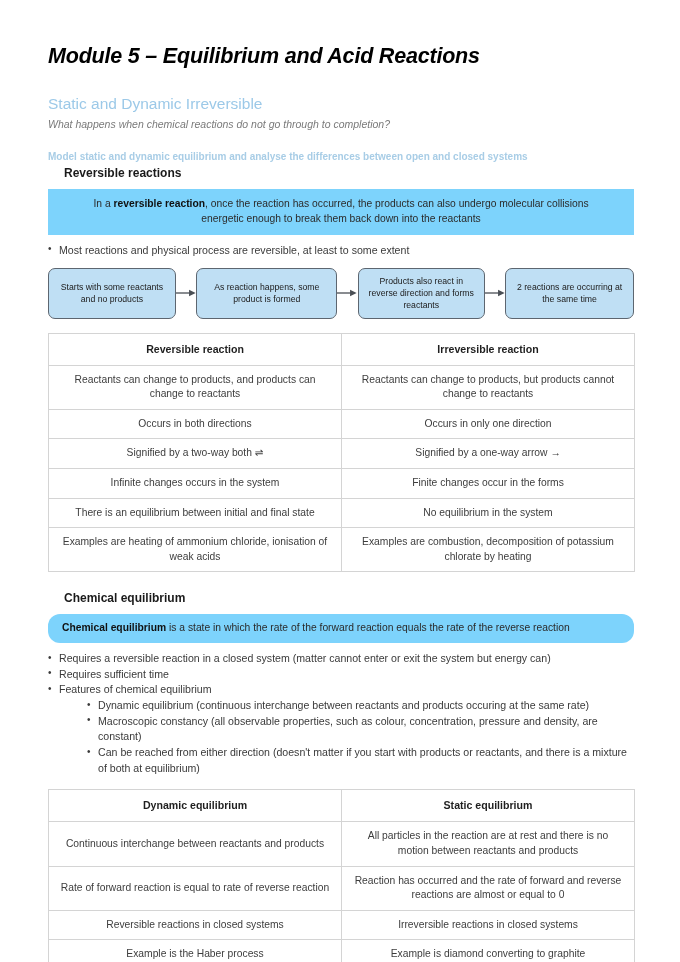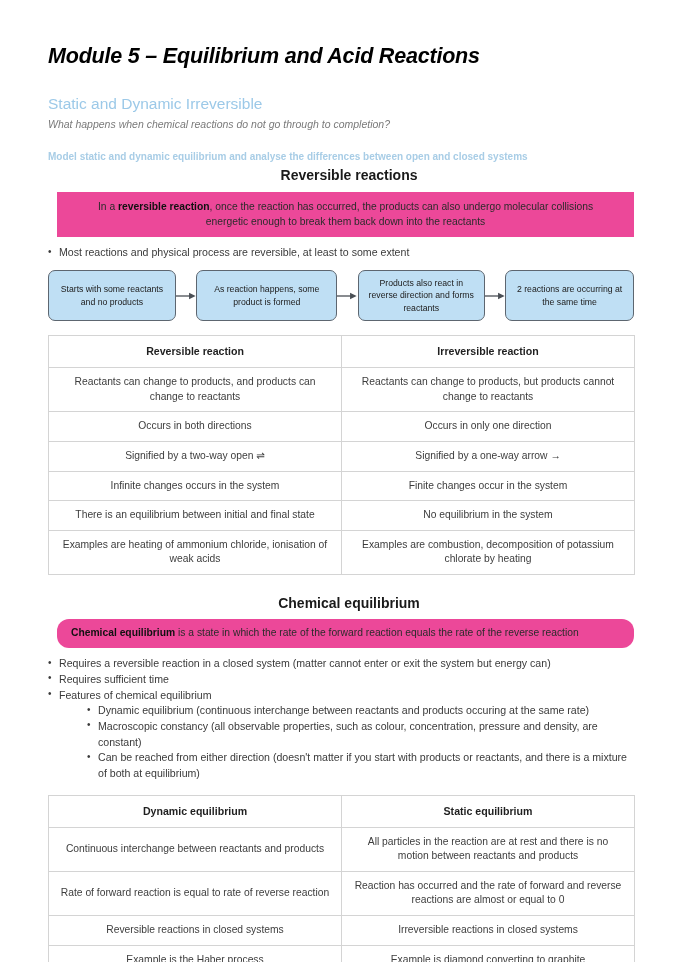--- a/index.html
+++ b/index.html
@@ -60,38 +60,37 @@
   .syllabus-point {
     font-size: 10px;
     font-weight: bold;
     color: #A8CDE6;
     margin: 0 0 3px 0;
     line-height: 1.3;
   }
 
   
   .sub-label {
-    font-size: 14px;
+    font-size: 12px;
     font-weight: bold;
     color: #1a1a1a;
     margin: 0 0 7px 16px;
     line-height: 1.3;
-    text-align: center;
   }
 
   
   .callout {
-    background: #ec4899;
+    background: #7dd3fc;
     font-size: 10.3px;
     color: #2b2b2b;
     text-align: center;
     padding: 8px 24px;
     line-height: 1.45;
     box-sizing: border-box;
-    margin: 0 0 8px 9px;
+    margin: 0 0 8px 0;
   }
   .callout.left {
     text-align: left;
     padding: 7px 14px;
     border-radius: 12px;
   }
   .callout b { font-weight: bold; color: #111; }
 
   
   ul.bul {
@@ -244,26 +243,26 @@
       <tbody>
         <tr>
           <td>Reactants can change to products, and products can change to reactants</td>
           <td>Reactants can change to products, but products cannot change to reactants</td>
         </tr>
         <tr>
           <td>Occurs in both directions</td>
           <td>Occurs in only one direction</td>
         </tr>
         <tr>
-          <td>Signified by a two-way open ⇌</td>
+          <td>Signified by a two-way both ⇌</td>
           <td>Signified by a one-way arrow →</td>
         </tr>
         <tr>
           <td>Infinite changes occurs in the system</td>
-          <td>Finite changes occur in the system</td>
+          <td>Finite changes occur in the forms</td>
         </tr>
         <tr>
           <td>There is an equilibrium between initial and final state</td>
           <td>No equilibrium in the system</td>
         </tr>
         <tr>
           <td>Examples are heating of ammonium chloride, ionisation of weak acids</td>
           <td>Examples are combustion, decomposition of potassium chlorate by heating</td>
         </tr>
       </tbody>

